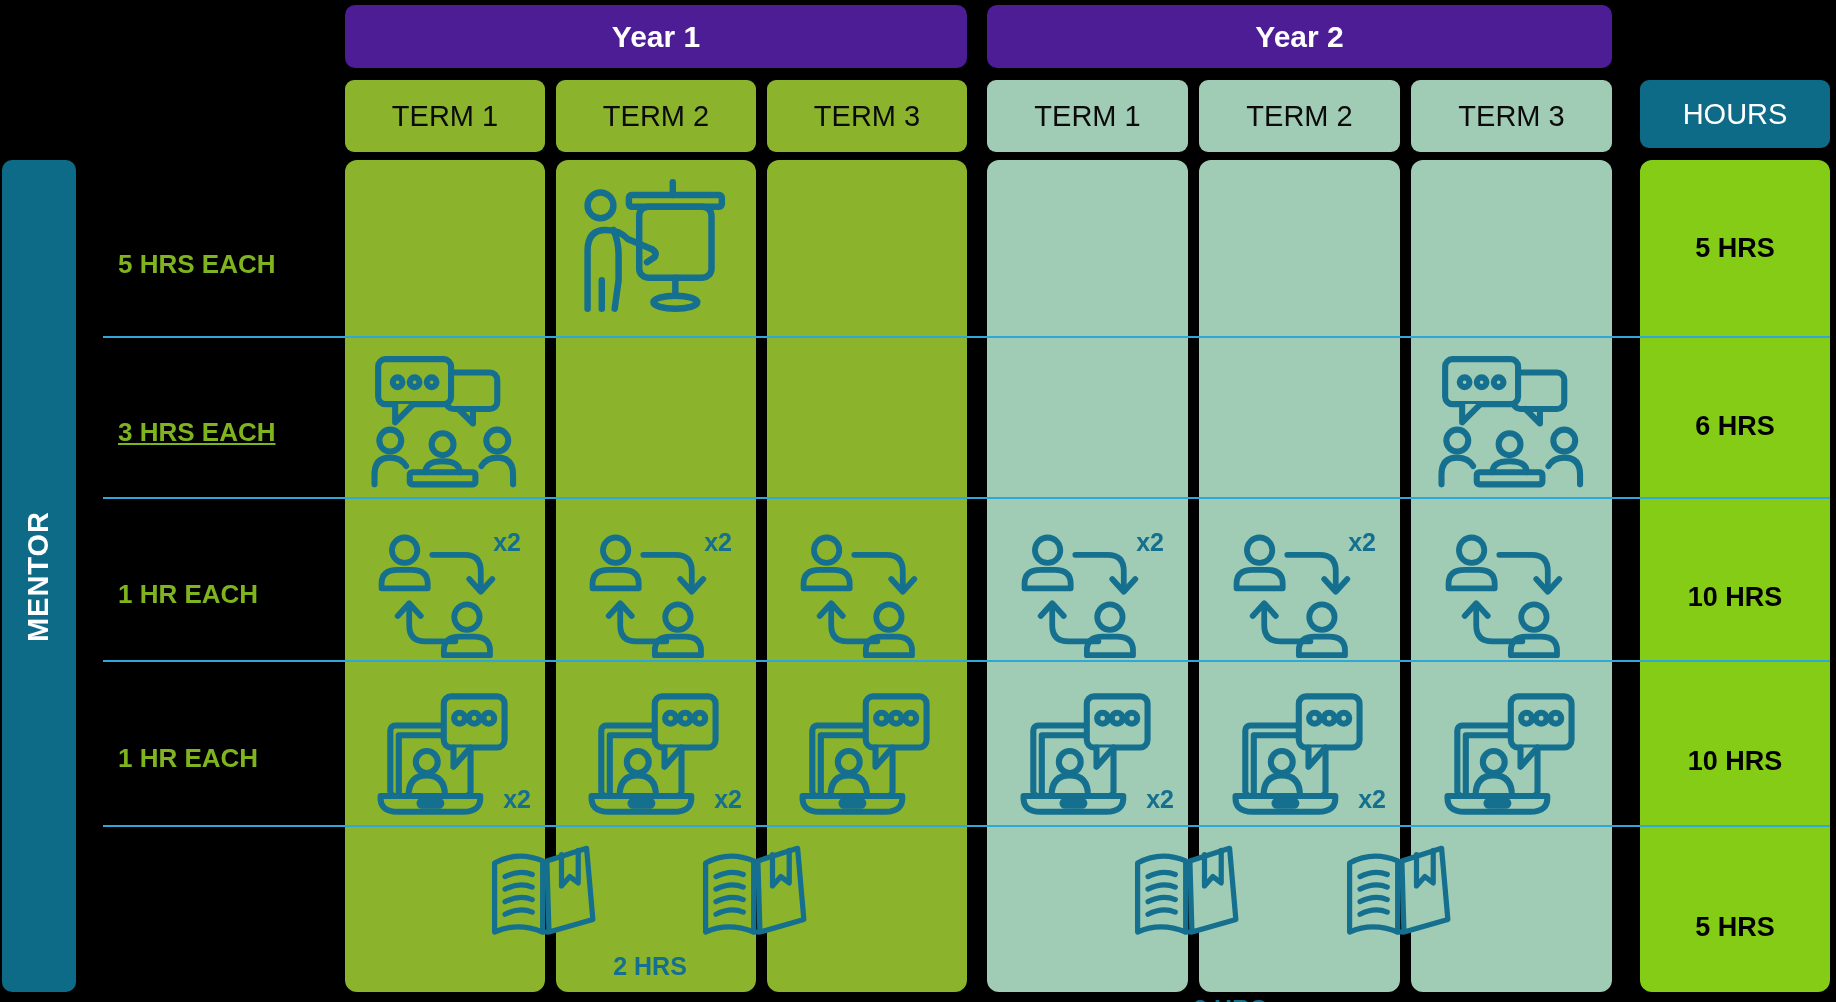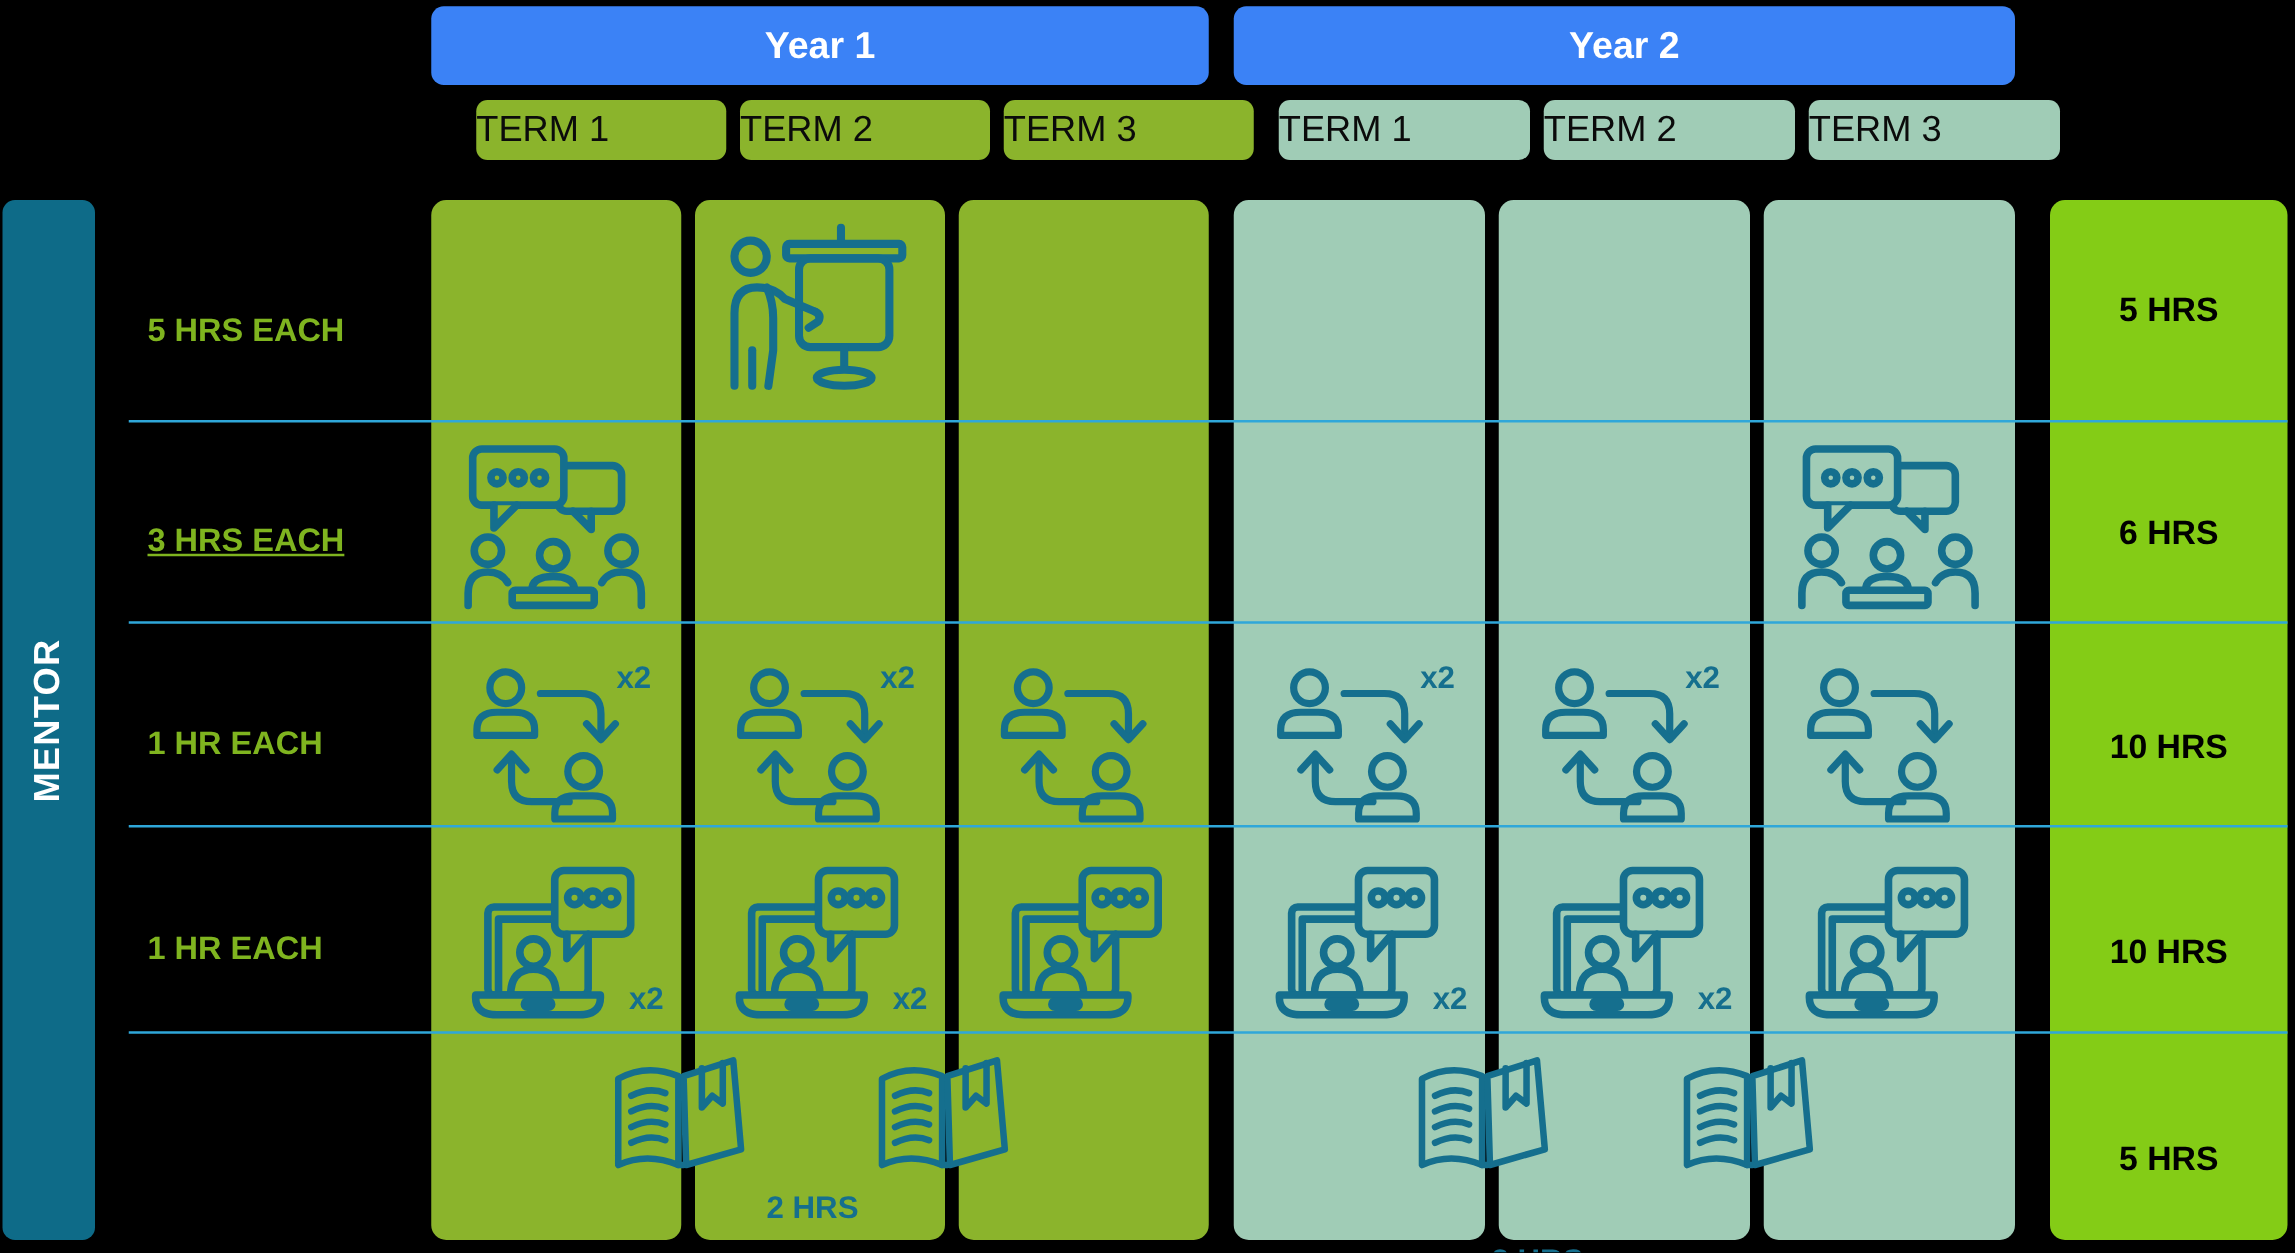--- a/index.html
+++ b/index.html
@@ -1,23 +1,23 @@
 <!DOCTYPE html>
 <html><head>
 <meta charset="utf-8">
 <style>
   html,body{margin:0;padding:0;background:#000;}
   .stage{position:relative;width:1836px;height:1002px;background:#000;overflow:hidden;
          font-family:"Liberation Sans", sans-serif;}
   
-  .yearbar{position:absolute;top:5px;height:63px;background:#3b82f6;border-radius:10px;
+  .yearbar{position:absolute;top:5px;height:63px;background:#4c1d95;border-radius:10px;
            display:flex;align-items:center;justify-content:center;color:#fff;
            font-size:30px;font-weight:bold;}
-  .termbox{position:absolute;top:80px;height:48px;border-radius:9px;display:flex;
-           align-items:center;font-size:29px;color:#0b0b0b;margin-left:36px;}
+  .termbox{position:absolute;top:80px;height:72px;border-radius:9px;display:flex;
+           align-items:center;justify-content:center;font-size:29px;color:#0b0b0b;}
   .termbox.green{background:#8bb42c;}
   .termbox.lite{background:#a0ccb6;}
   .hoursbox{position:absolute;top:80px;height:68px;left:1640px;width:190px;background:#0e6b88;
             border-radius:9px;display:flex;align-items:center;justify-content:center;
             color:#fff;font-size:29px;}
   
   .mentorbar{position:absolute;left:2px;top:160px;width:74px;height:832px;background:#0e6b88;
              border-radius:10px;display:flex;align-items:center;justify-content:center;}
   .mentorbar span{transform:rotate(-90deg);white-space:nowrap;color:#fff;font-size:29px;
                   font-weight:bold;letter-spacing:1px;}
@@ -141,20 +141,23 @@
     </div>
   <div class="termbox lite" style="left:987px;width:201px;">
       <span>TERM 1</span>
     </div>
   <div class="termbox lite" style="left:1199px;width:201px;">
       <span>TERM 2</span>
     </div>
   <div class="termbox lite" style="left:1411px;width:201px;">
       <span>TERM 3</span>
     </div>
+  <div class="hoursbox">
+      <span>HOURS</span>
+    </div>
 
   <div class="rowlabel" style="top:160px;height:176px;">5 HRS EACH</div>
   <div class="rowlabel" style="top:336px;height:161px;text-decoration:underline;">3 HRS EACH</div>
   <div class="rowlabel" style="top:497px;height:163px;">1 HR EACH</div>
   <div class="rowlabel" style="top:660px;height:165px;">1 HR EACH</div>
 
   <div class="col green" style="left:345px;width:200px;">
     <div class="cell r1"></div>
     <div class="cell r2">
       <svg class="icon" width="158" height="146" viewBox="0 0 130 120">

